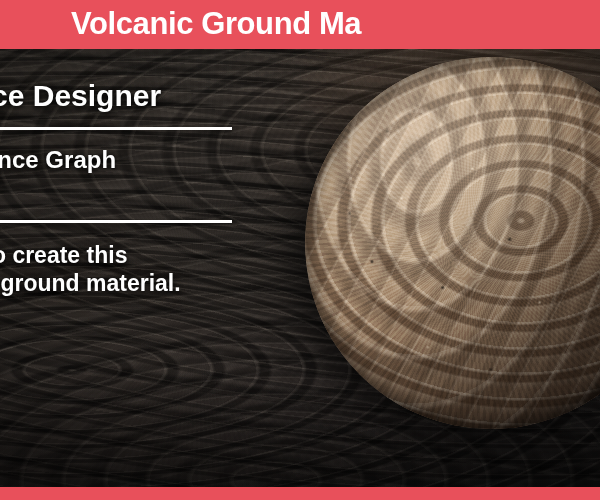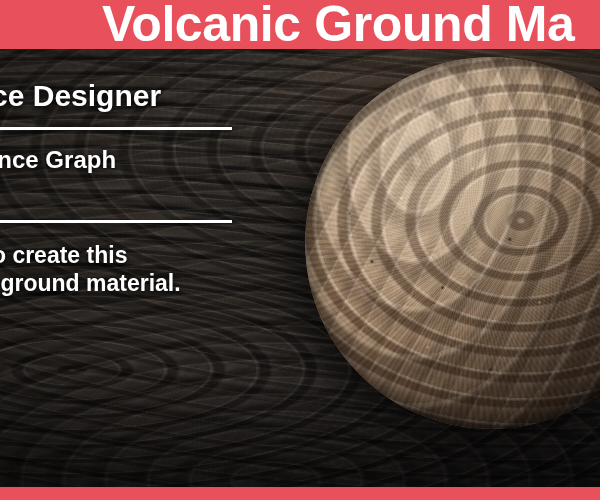--- a/index.html
+++ b/index.html
@@ -176,24 +176,24 @@
     position:absolute; left:0; top:0; width:600px; height:49px;
     display:flex; align-items:center;
   }
   #bottom-bar {
     position:absolute; left:0; bottom:0; width:600px; height:13px;
   }
 
   #title {
     white-space:nowrap;
     color:#fff;
-    font-size:50px;
+    font-size:31px;
     font-weight:bold;
     letter-spacing:-.4px;
-    margin-left:102px;
+    margin-left:71px;
     line-height:1;
     position:relative;
     top:-1px;
   }
 
   
   #panel {
     position:absolute;
     left:0; top:49px;
     width:290px;

